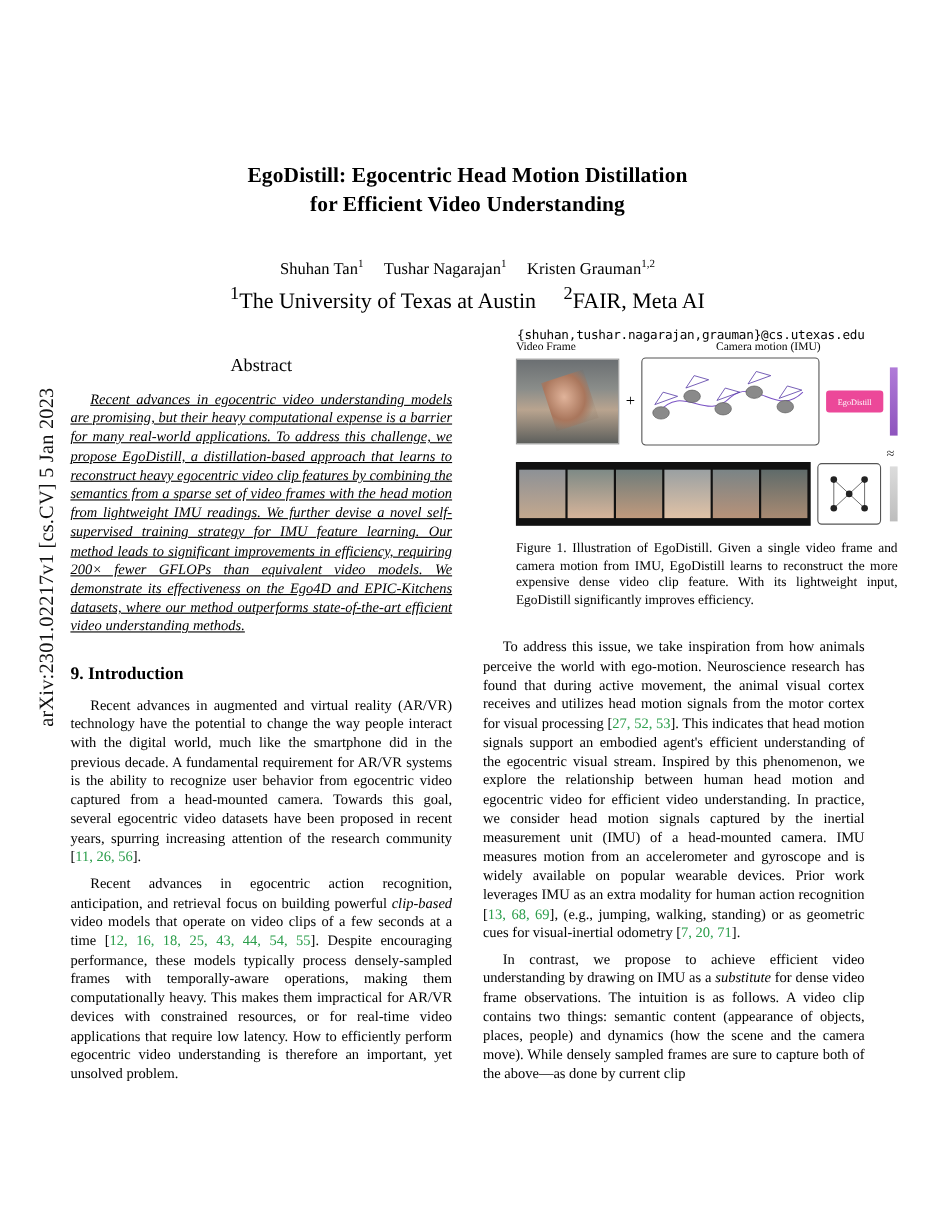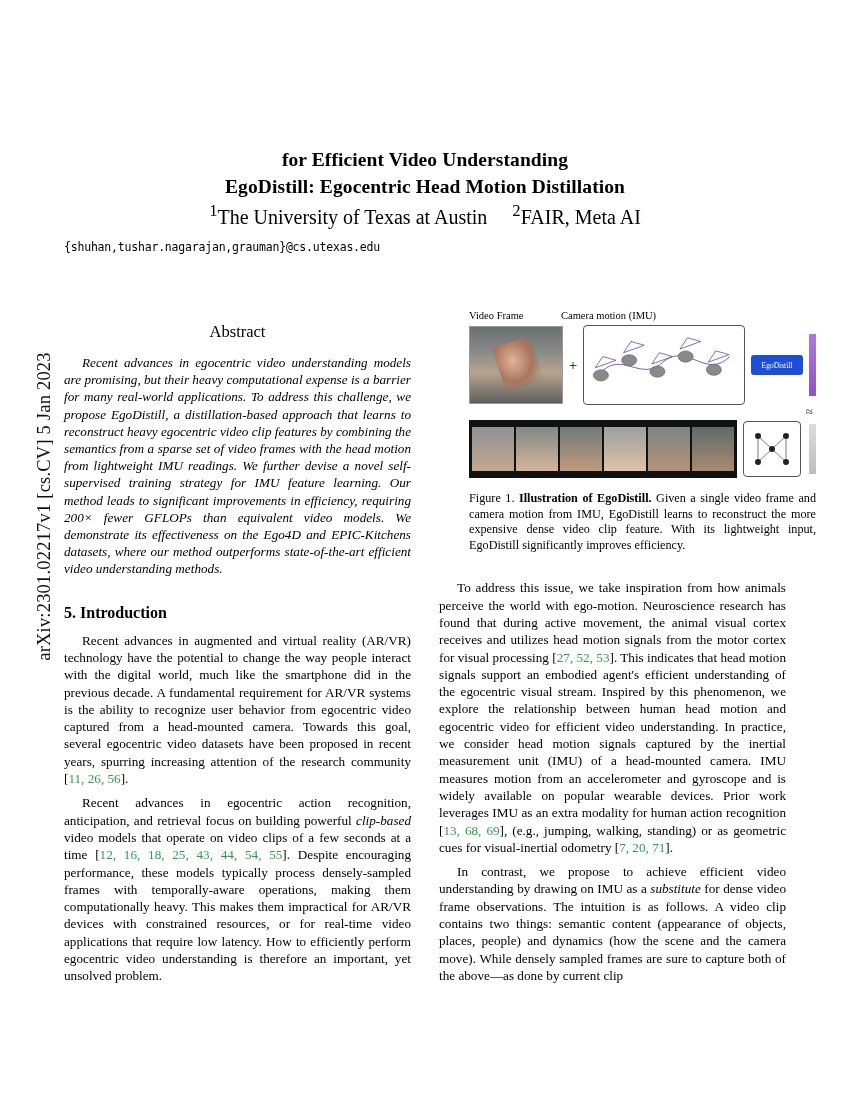--- a/index.html
+++ b/index.html
@@ -52,21 +52,21 @@
     line-height: 22px;
   }
   .authors sup { font-size: 10px; vertical-align: super; }
   .affil {
     text-align: center;
     font-size: 20px;
     line-height: 22px;
   }
   .email {
     margin-top: 12px;
-    text-align: left;
+    text-align: right;
     font-family: "DejaVu Sans Mono", monospace;
     font-size: 11.5px;
     letter-spacing: -0.2px;
   }
   .columns {
     position: absolute;
     top: 310px;
     left: 0;
     width: 722px;
     display: flex;
@@ -81,20 +81,21 @@
     font-weight: normal;
     margin: 12px 0 12px 0;
   }
   p.abs {
     font-size: 13.2px;
     line-height: 17.2px;
     text-align: justify;
     font-style: italic;
     margin: 0;
     text-indent: 18px;
+    text-decoration: underline;
   }
   p.body {
     font-size: 13.2px;
     line-height: 17.3px;
     text-align: justify;
     margin: 0 0 7px 0;
     text-indent: 18px;
   }
   .sec-head {
     font-size: 16px;
@@ -105,29 +106,29 @@
   .figure {
     width: 347px;
     margin-left: 30px;
   }
   .figcap {
     font-size: 12.2px;
     line-height: 15.6px;
     text-align: justify;
     margin-top: 12px;
   }
-  .figcap b { font-weight: bold; }
+  .figcap b { font-weight: normal; }
   
   .fig-labels {
     display: flex;
     font-size: 10.5px;
     margin-bottom: 4px;
   }
   .fig-labels .l1 { width: 92px; }
-  .fig-labels .l2 { flex: 1; text-align: left; padding-right: 70px;}
+  .fig-labels .l2 { flex: 1; text-align: right; padding-right: 70px;}
   .fig-top {
     display: flex;
     align-items: center;
     height: 80px;
   }
   .vidframe {
     width: 92px;
     height: 76px;
     background: linear-gradient(180deg,#6b6f72 0%, #8a8d8a 35%, #b9a48f 60%, #5d5f5c 100%);
     position: relative;
@@ -153,21 +154,21 @@
     border: 1px solid #555;
     border-radius: 4px;
     position: relative;
     background: #fff;
     margin-right: 4px;
   }
   .imu-svg { width: 100%; height: 100%; display:block; }
   .egod-btn {
     width: 52px;
     height: 20px;
-    background: #1d4ed8;
+    background: #ec4899;
     color: #fff;
     font-size: 7.5px;
     display: flex;
     align-items: center;
     justify-content: center;
     border-radius: 3px;
     margin-left: 2px;
   }
   .purple-bar {
     width: 7px;
@@ -226,37 +227,42 @@
 </head>
 <body>
 
 <div class="page">
 
   <div class="arxiv-stamp">arXiv:2301.02217v1  [cs.CV]  5 Jan 2023</div>
 
   <div class="content">
 
     <div class="title">
+      <div>EgoDistill: Egocentric Head Motion Distillation</div>
       <div>for Efficient Video Understanding</div>
-      <div>EgoDistill: Egocentric Head Motion Distillation</div>
     </div>
 
+    <div class="authors">
+      <span>Shuhan Tan</span><sup>1</sup>&nbsp;&nbsp;&nbsp;&nbsp;
+      <span>Tushar Nagarajan</span><sup>1</sup>&nbsp;&nbsp;&nbsp;&nbsp;
+      <span>Kristen Grauman</span><sup>1,2</sup>
+    </div>
     <div class="affil">
       <sup>1</sup><span>The University of Texas at Austin</span>&nbsp;&nbsp;&nbsp;&nbsp;
       <sup>2</sup><span>FAIR, Meta AI</span>
     </div>
     <div class="email">{shuhan,tushar.nagarajan,grauman}@cs.utexas.edu</div>
 
     <div class="columns">
 
       <div class="col">
         <div class="abstract-head">Abstract</div>
         <p class="abs">Recent advances in egocentric video understanding models are promising, but their heavy computational expense is a barrier for many real-world applications. To address this challenge, we propose EgoDistill, a distillation-based approach that learns to reconstruct heavy egocentric video clip features by combining the semantics from a sparse set of video frames with the head motion from lightweight IMU readings. We further devise a novel self-supervised training strategy for IMU feature learning. Our method leads to significant improvements in efficiency, requiring 200× fewer GFLOPs than equivalent video models. We demonstrate its effectiveness on the Ego4D and EPIC-Kitchens datasets, where our method outperforms state-of-the-art efficient video understanding methods.</p>
 
-        <div class="sec-head">5. Introduction</div>
+        <div class="sec-head">9. Introduction</div>
 
         <p class="body"><span>Recent advances in augmented and virtual reality (AR/VR) technology have the potential to change the way people interact with the digital world, much like the smartphone did in the previous decade. A fundamental requirement for AR/VR systems is the ability to recognize user behavior from egocentric video captured from a head-mounted camera. Towards this goal, several egocentric video datasets have been proposed in recent years, spurring increasing attention of the research community [</span><span class="cite">11, 26, 56</span><span>].</span></p>
 
         <p class="body"><span>Recent advances in egocentric action recognition, anticipation, and retrieval focus on building powerful </span><i>clip-based</i><span> video models that operate on video clips of a few seconds at a time [</span><span class="cite">12, 16, 18, 25, 43, 44, 54, 55</span><span>]. Despite encouraging performance, these models typically process densely-sampled frames with temporally-aware operations, making them computationally heavy. This makes them impractical for AR/VR devices with constrained resources, or for real-time video applications that require low latency. How to efficiently perform egocentric video understanding is therefore an important, yet unsolved problem.</span></p>
       </div>
 
       <div class="col">
 
         <div class="figure">
           <div class="fig-labels">

